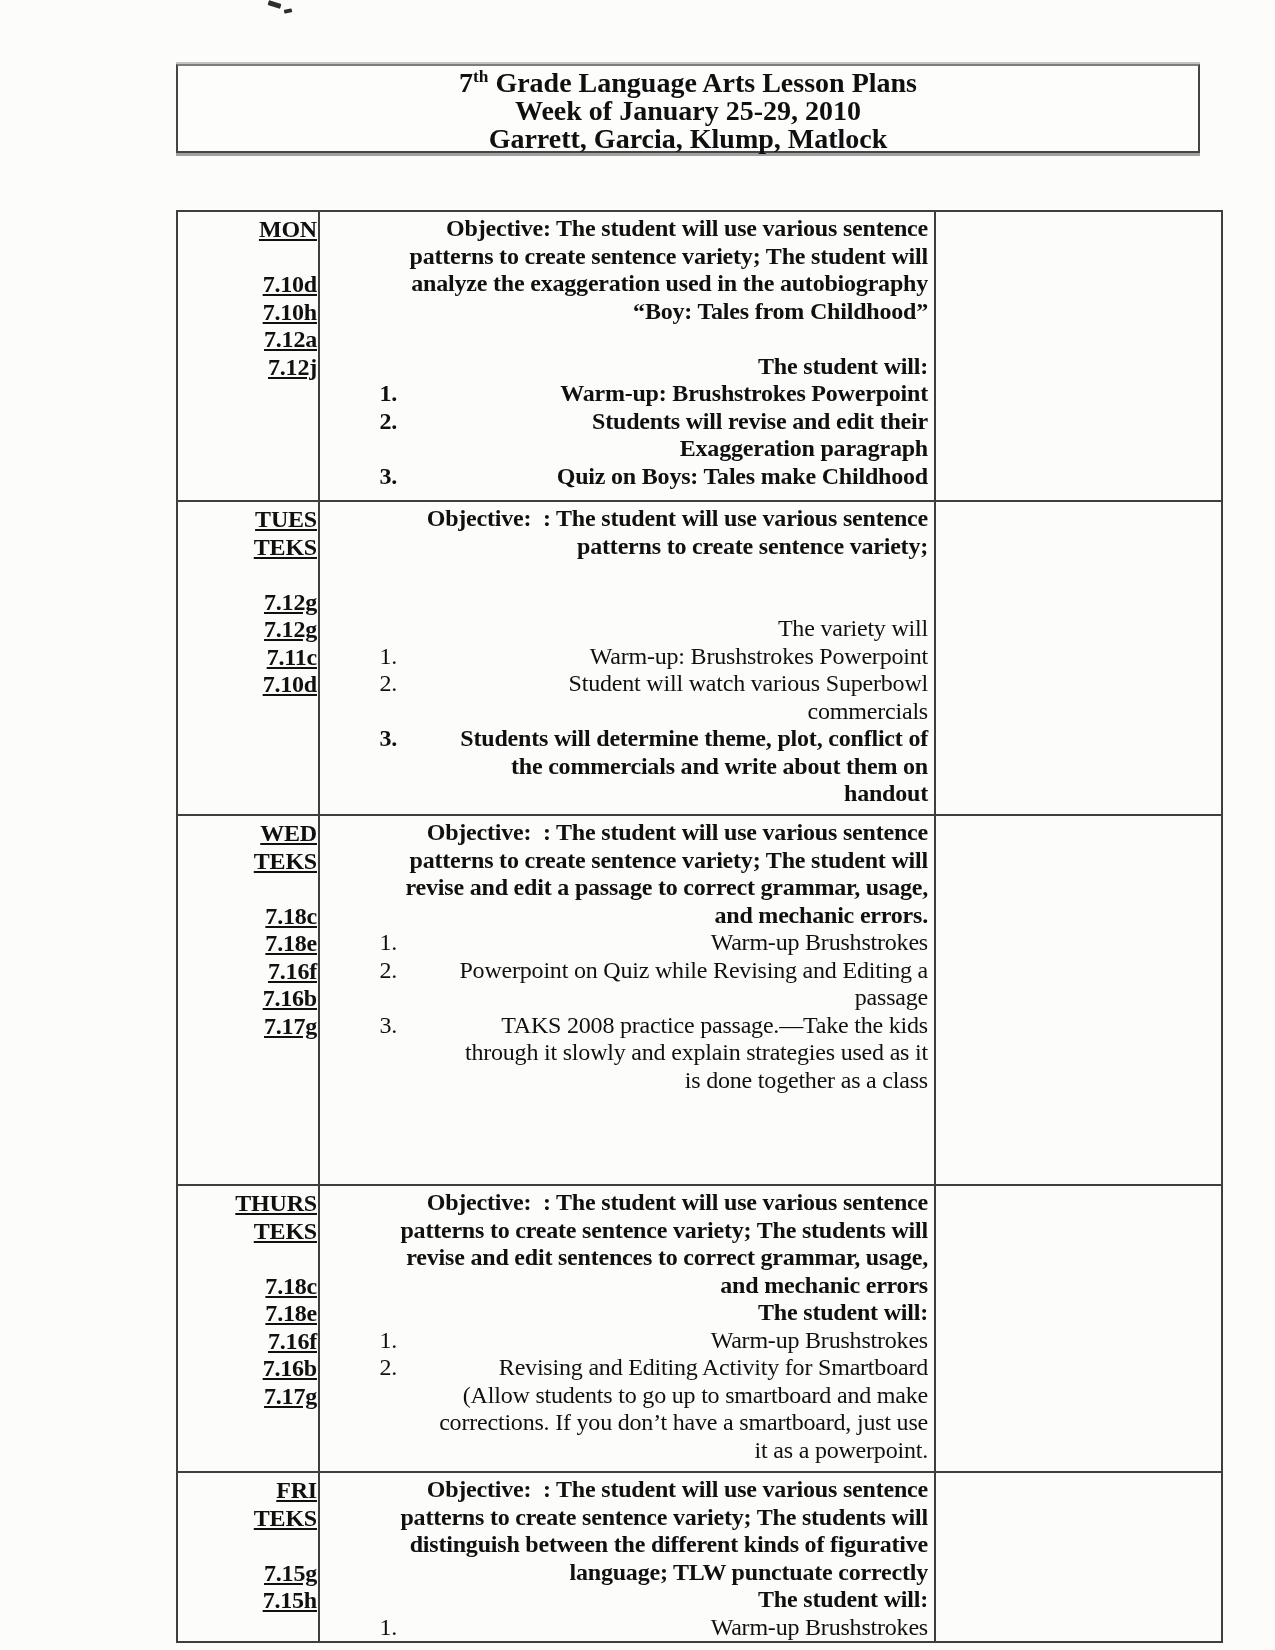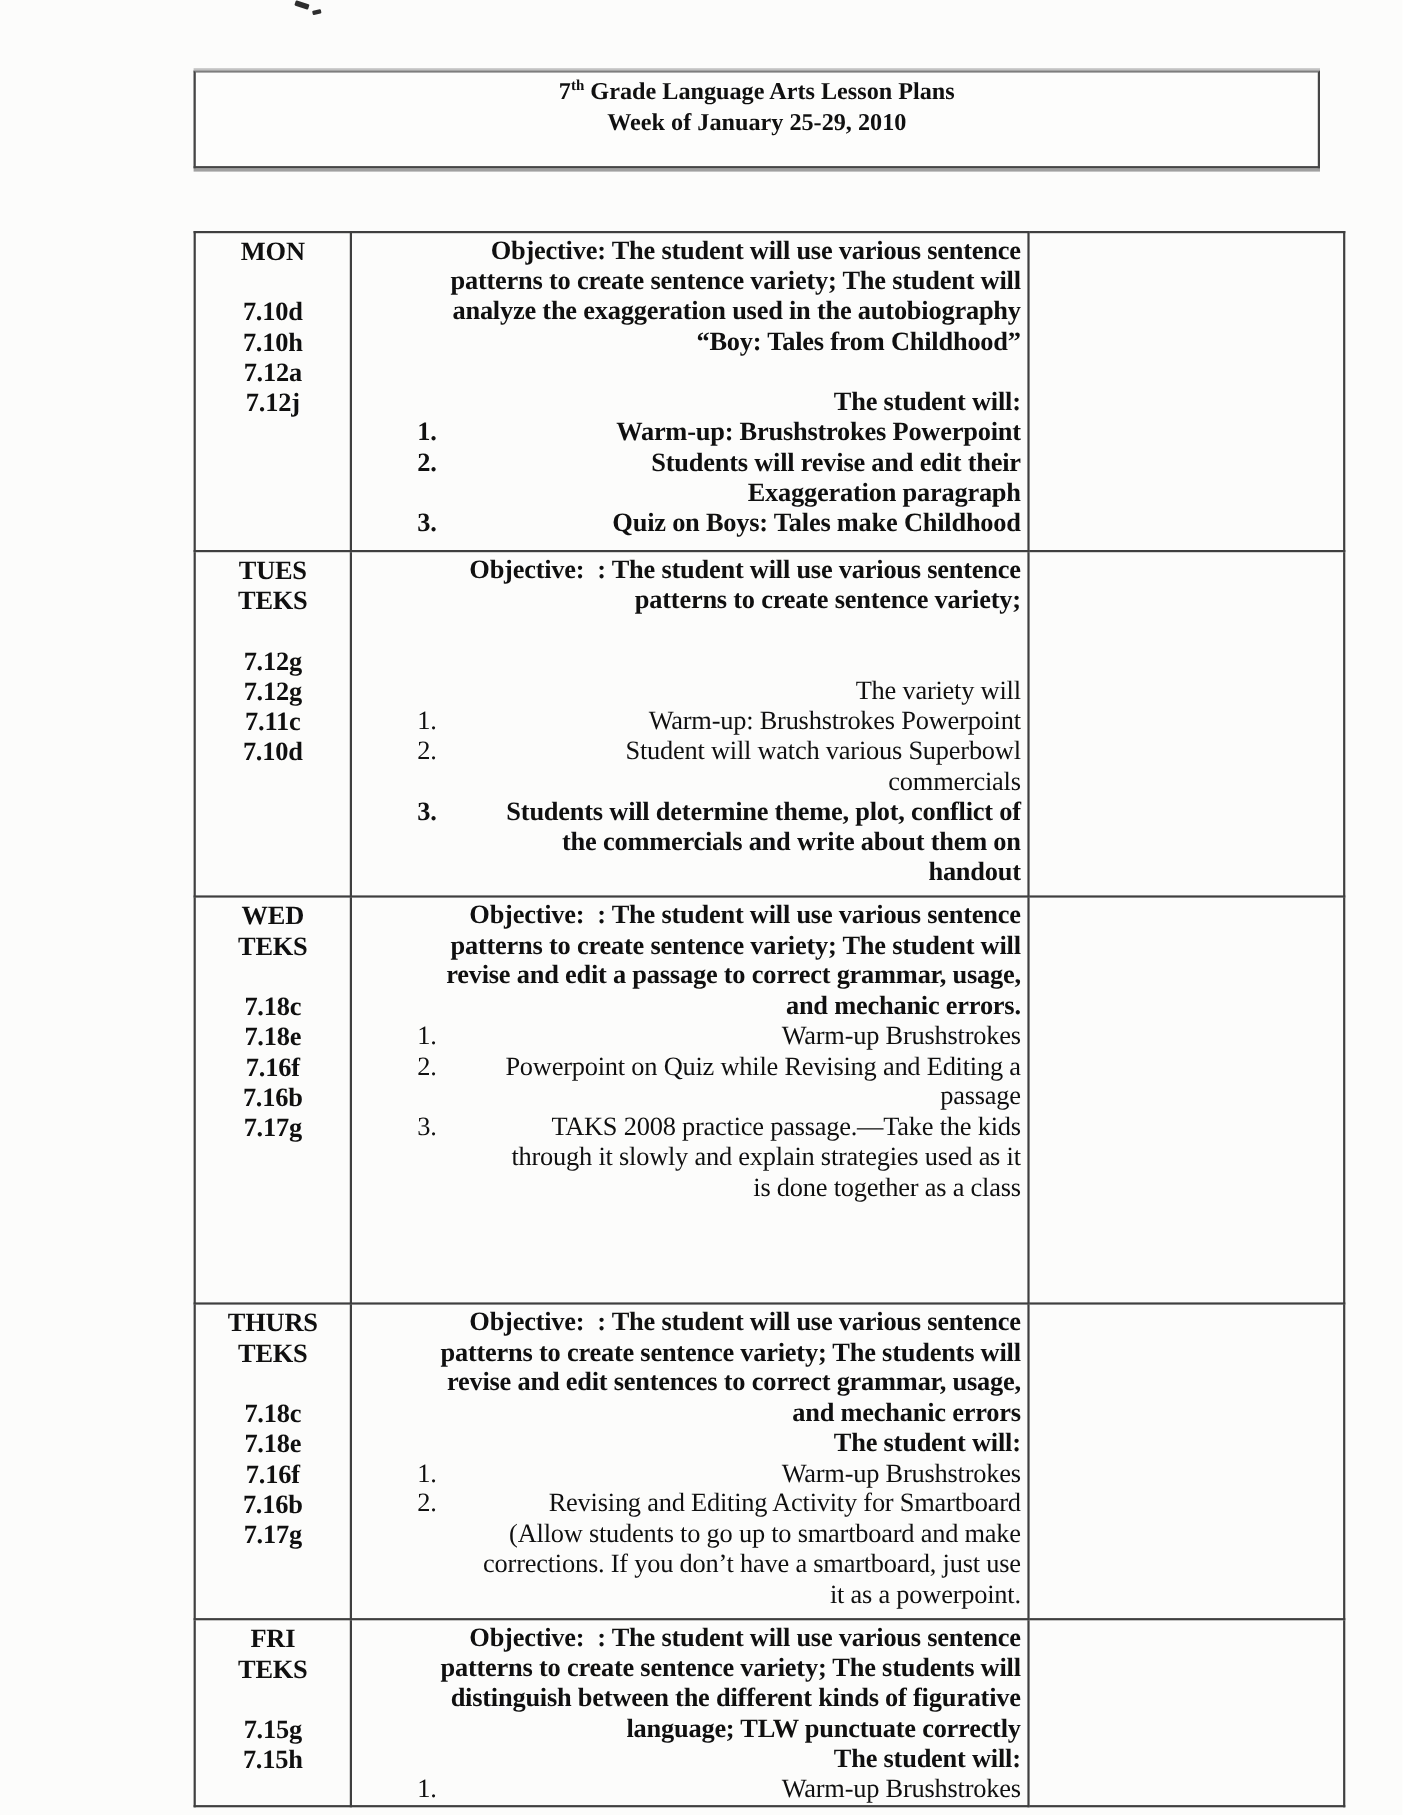--- a/index.html
+++ b/index.html
@@ -19,21 +19,21 @@
   
   .header-box{
     position:absolute;left:176px;top:64px;width:1024px;height:89px;
     box-sizing:border-box;
     border:2px solid #454545;
     border-top-color:#7d7d7d;
     box-shadow:0 3px 0 #a0a0a0, 0 -2px 0 #c2c2c2;
     background:#fdfdfc;
     text-align:center;
     font-weight:bold;
-    font-size:22px;line-height:28px;
+    font-size:28px;line-height:28px;
     padding-top:3px;
   }
   .header-box .hline{white-space:pre-line;}
   .header-box sup{font-size:0.62em;line-height:0;}
 
   
   table.plan{
     position:absolute;left:176px;top:210px;
     width:1024px;
     border-collapse:collapse;
@@ -41,24 +41,25 @@
   }
   table.plan td{
     border:2px solid #3f3f3f;
     vertical-align:top;
     font-size:24px;line-height:27.5px;
     letter-spacing:-0.2px;
     overflow:hidden;
   }
   td.day{
     width:138px;
-    text-align:center;
+    text-align:right;
     font-weight:bold;
     white-space:pre-line;
     padding-top:4px;
+    text-decoration:underline;
   }
   td.content{
     width:597px;
     padding:3px 6px 0 11px;
     text-align:right;
   }
   td.notes{width:283px;}
 
   tbody tr:nth-child(1){height:290px;}
   tbody tr:nth-child(2){height:314px;margin-top:20px;}
@@ -78,20 +79,21 @@
 </head>
 <body>
 
 <div class="page">
   <div class="speck s1"></div>
   <div class="speck s2"></div>
 
   <div class="header-box">
     <div class="hline"><span>7</span><sup>th</sup><span> Grade Language Arts Lesson Plans</span></div>
     <div class="hline">Week of January 25-29, 2010</div>
+    <div class="hline">Garrett, Garcia, Klump, Matlock</div>
   </div>
 
   <table class="plan">
     <tbody id="table-body">
         <tr>
           <td class="day">MON
 
 7.10d
 7.10h
 7.12a

